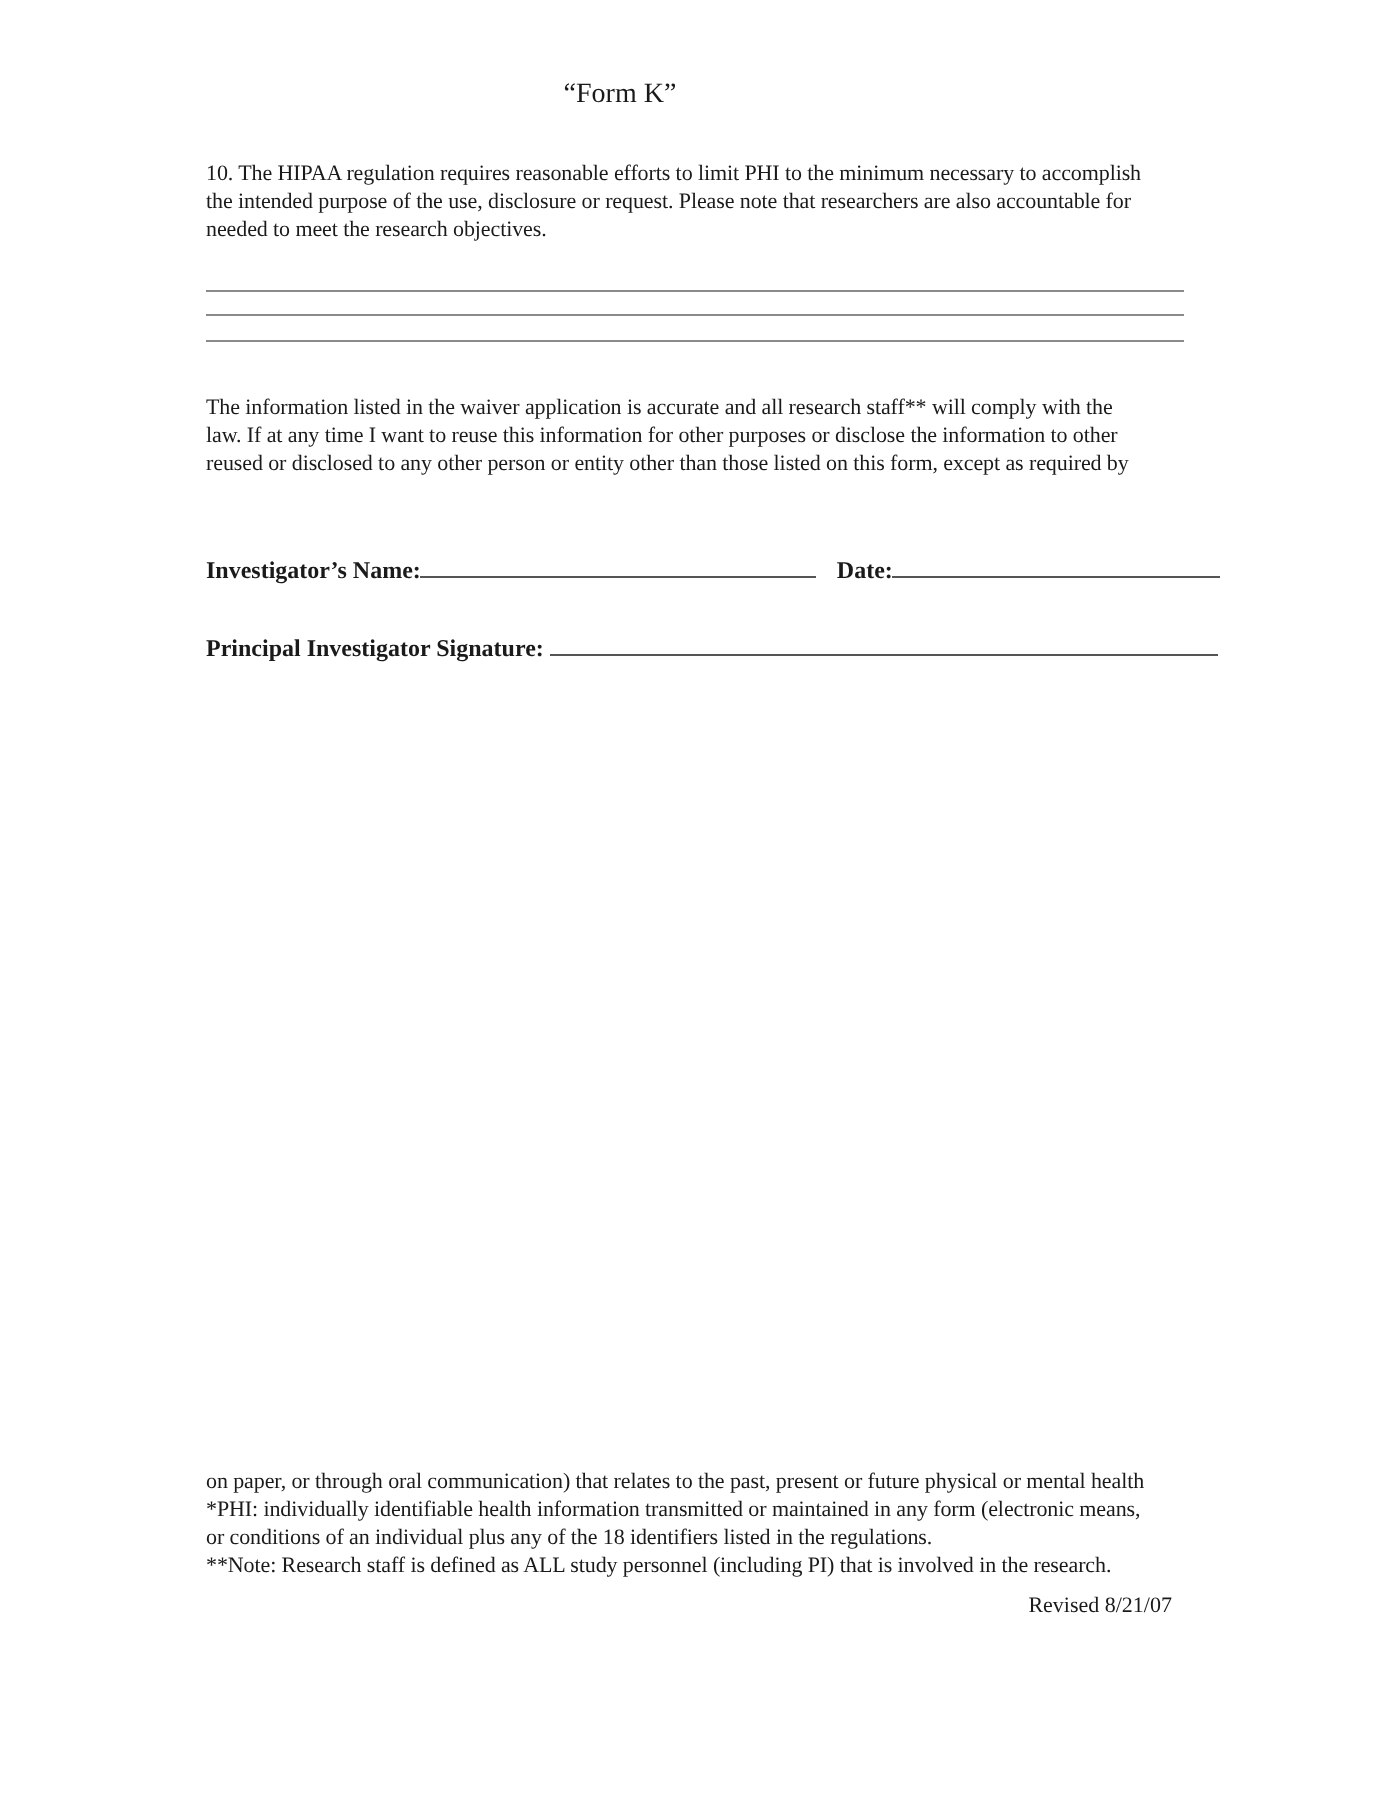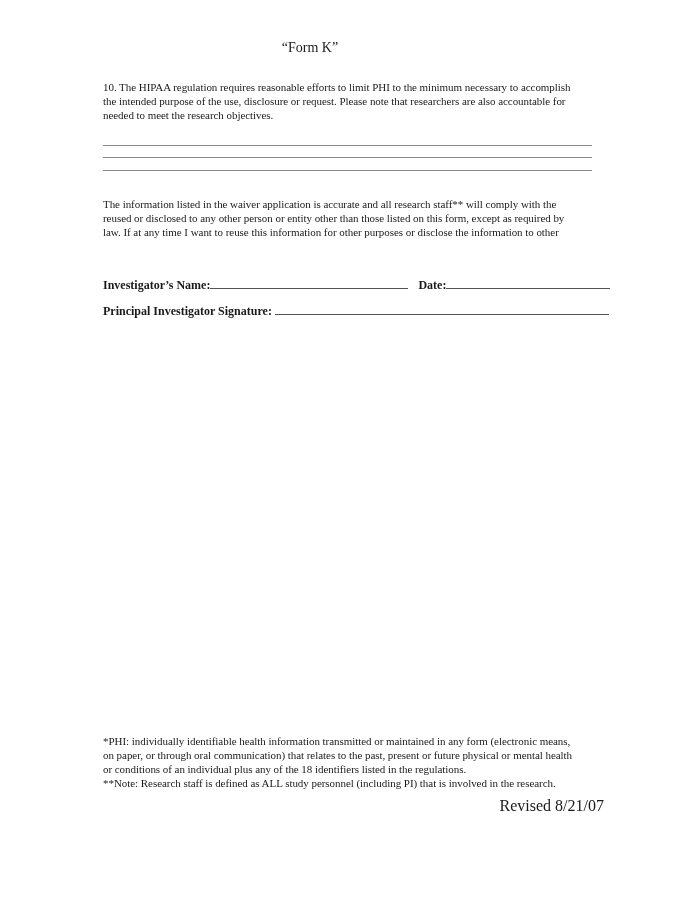--- a/index.html
+++ b/index.html
@@ -26,55 +26,55 @@
       border-top: 1px solid #8a8a8a;
     }
     .field {
       position: absolute; left: 103px; font-size: 12px; white-space: nowrap; font-weight: bold;
     }
     .blank {
       display: inline-block; border-bottom: 1px solid #555; height: 11px;
       vertical-align: baseline;
     }
     .revised {
-      position: absolute; top: 797px; right: 92px; font-size: 16px;
+      position: absolute; top: 797px; right: 110px; font-size: 11px;
     }
   </style>
 </head>
 <body>
 
 <div class="title">“Form K”</div>
 
 <div class="para" style="top:81px;">
   <span class="ln">10. The HIPAA regulation requires reasonable efforts to limit PHI to the minimum necessary to accomplish</span>
   <span class="ln">the intended purpose of the use, disclosure or request.  Please note that researchers are also accountable for</span>
   <span class="ln">needed to meet the research objectives.</span>
 </div>
 
 <div class="rule" style="top:145px;"></div>
 <div class="rule" style="top:157px;"></div>
 <div class="rule" style="top:170px;"></div>
 
 <div class="para" style="top:198px;">
   <span class="ln">The information listed in the waiver application is accurate and all research staff** will comply with the</span>
+  <span class="ln">law.  If at any time I want to reuse this information for other purposes or disclose the information to other</span>
   <span class="ln">reused or disclosed to any other person or entity other than those listed on this form, except as required by</span>
-  <span class="ln">law.  If at any time I want to reuse this information for other purposes or disclose the information to other</span>
 </div>
 
 <div class="field" style="top:277px;">
   <span>Investigator’s Name:</span><span class="blank" style="width:198px;"></span>
   <span style="display:inline-block; width:4px;"></span>
   <span>Date:</span><span class="blank" style="width:164px;"></span>
 </div>
 
-<div class="field" style="top:303px;">
+<div class="field" style="top:316px;">
   <span>Principal Investigator Signature:</span>
   <span class="blank" style="width:334px;"></span>
 </div>
 
 <div class="para" style="top:735px; width:495px;">
+  <span class="ln">on paper, or through oral communication) that relates to the past, present or future physical or mental health</span>
   <span class="ln">*PHI: individually identifiable health information transmitted or maintained in any form (electronic means,</span>
-  <span class="ln">on paper, or through oral communication) that relates to the past, present or future physical or mental health</span>
   <span class="ln">or conditions of an individual plus any of the 18 identifiers listed in the regulations.</span>
   <span class="ln">**Note: Research staff is defined as ALL study personnel (including PI) that is involved in the research.</span>
 </div>
 
 <div class="revised">Revised 8/21/07</div>
 
 </body></html>

